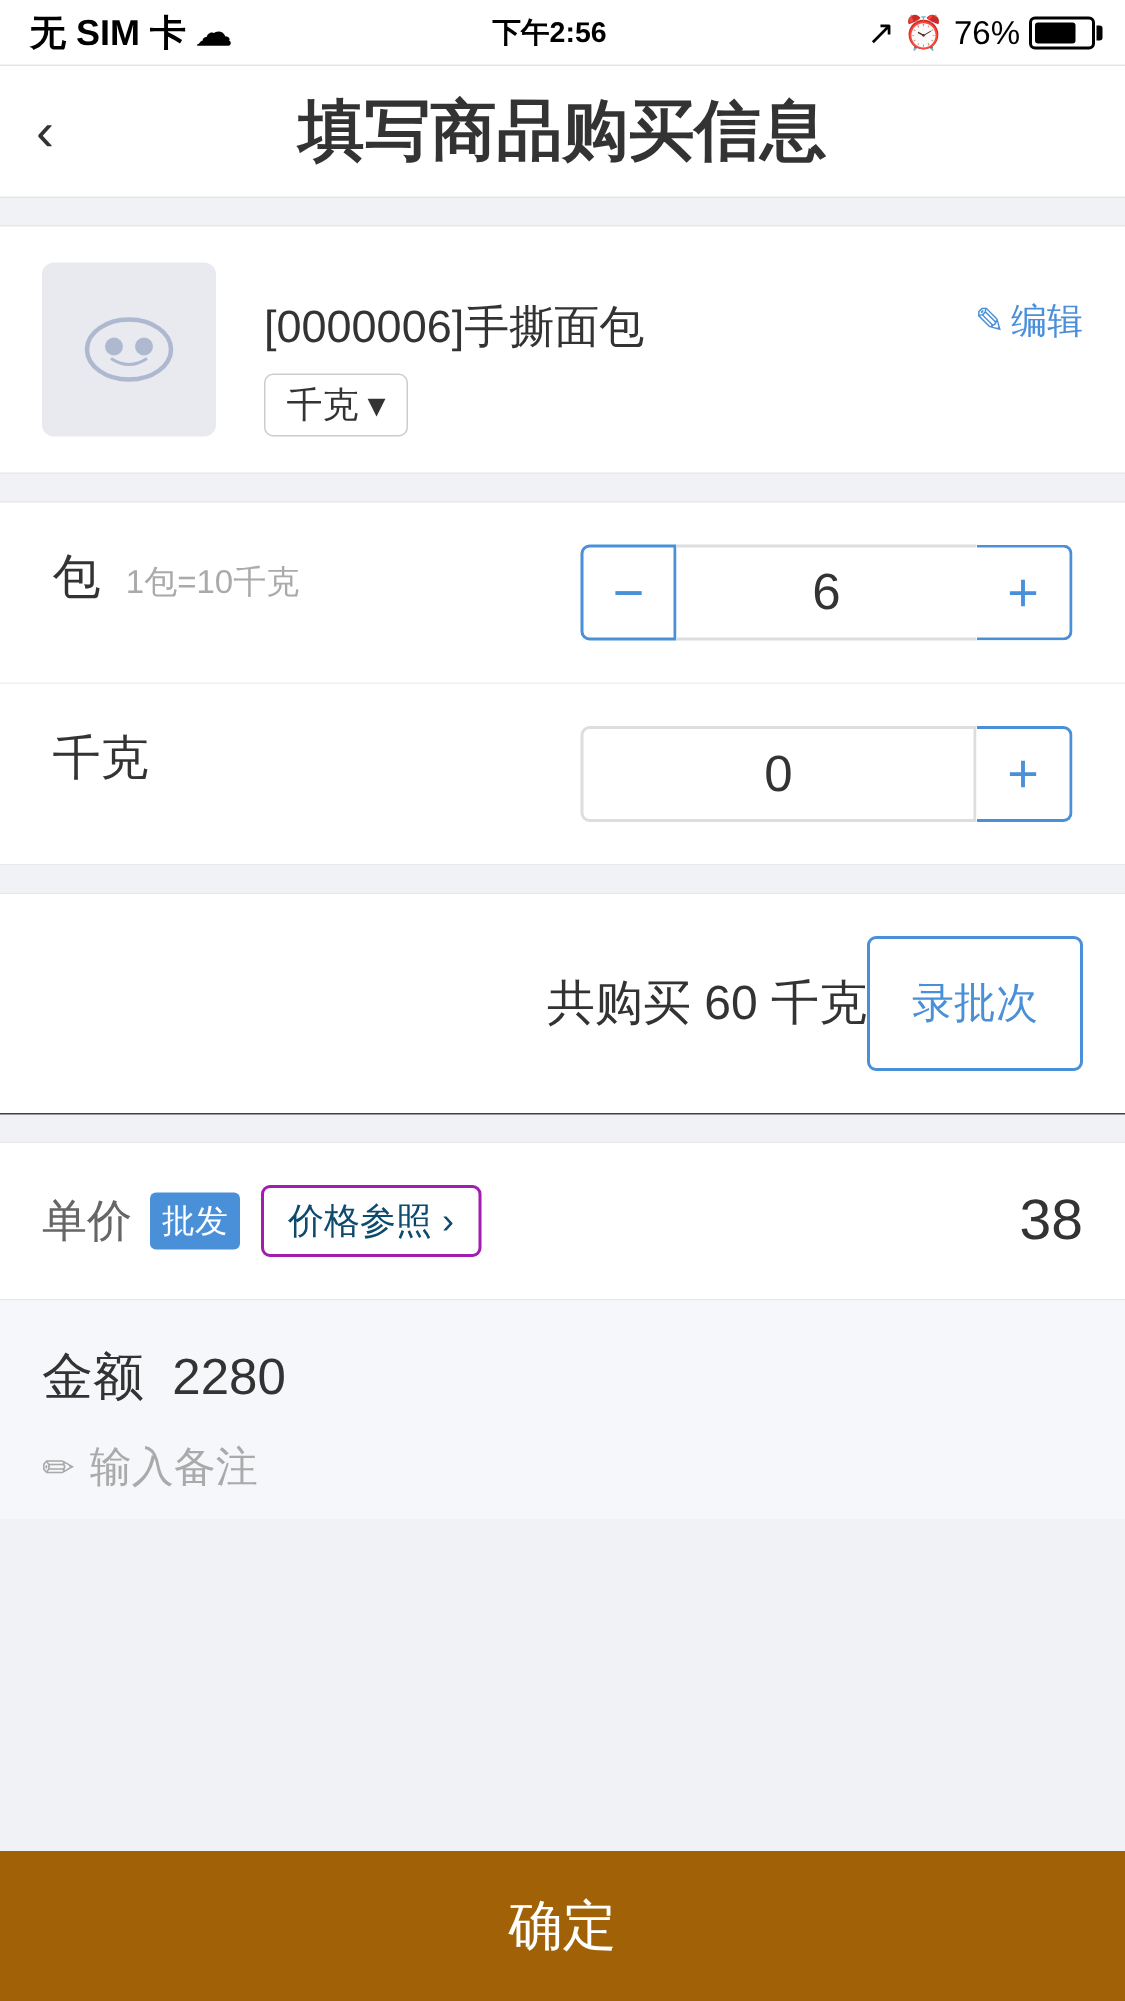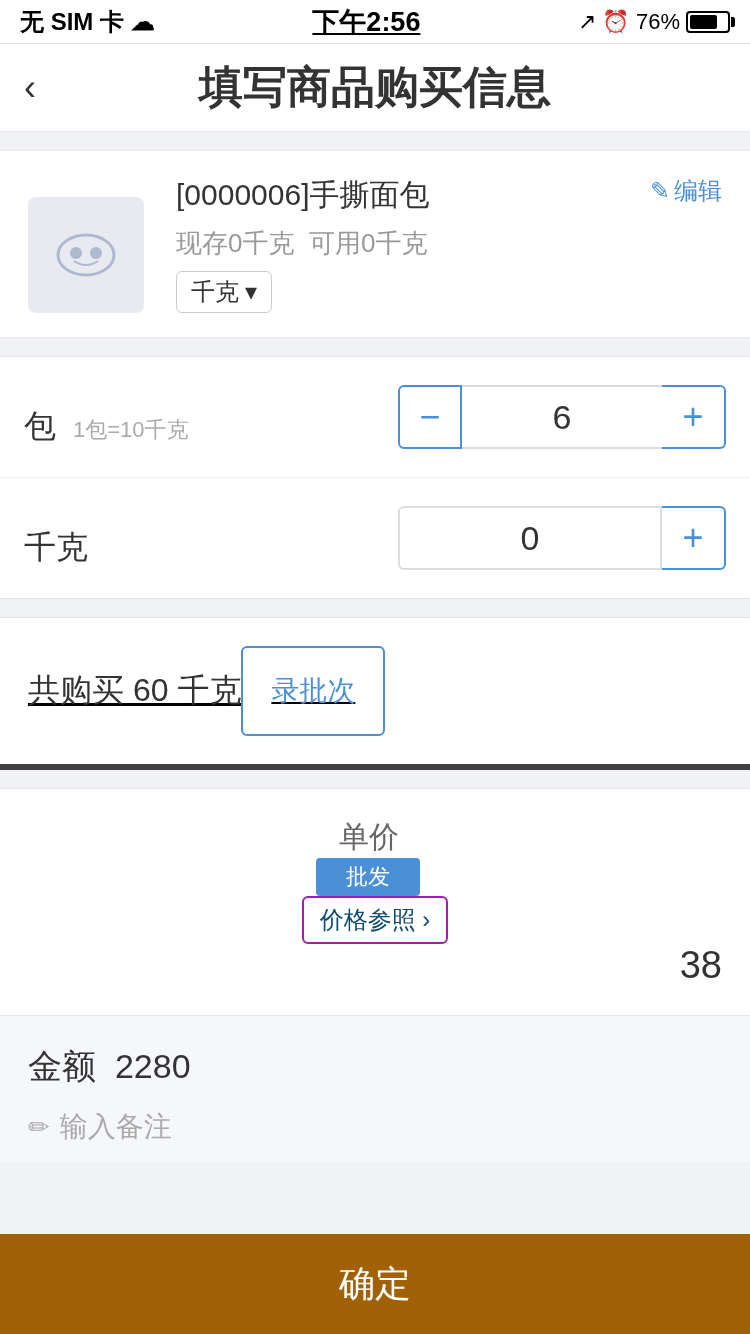--- a/index.html
+++ b/index.html
@@ -21,21 +21,21 @@
       display: flex;
       align-items: center;
       justify-content: space-between;
       padding: 0 20px;
       font-size: 26px;
       font-weight: 500;
       color: #000;
       border-bottom: 1px solid #e5e5e5;
     }
     .status-left { display: flex; align-items: center; gap: 8px; font-size: 24px; font-weight: bold; }
-    .status-center { font-size: 27px; font-weight: 600; text-decoration: underline; }
+    .status-center { font-size: 19px; font-weight: 600; }
     .status-right { display: flex; align-items: center; gap: 6px; font-size: 22px; }
     .battery {
       width: 44px; height: 22px; border: 2px solid #000; border-radius: 4px; position: relative;
       display: flex; align-items: center; padding: 2px;
     }
     .battery::after {
       content: ''; position: absolute; right: -7px; top: 50%; transform: translateY(-50%);
       width: 4px; height: 10px; background: #000; border-radius: 0 2px 2px 0;
     }
     .battery-fill { width: 76%; height: 100%; background: #000; border-radius: 2px; }
@@ -113,22 +113,22 @@
 
     
     .form-section {
       background: #fff;
       margin-top: 18px;
       border-top: 1px solid #e8e8e8;
       border-bottom: 1px solid #e8e8e8;
     }
     .form-row {
       display: flex;
-      align-items: flex-end;
-      padding: 28px 24px;
+      align-items: flex-start;
+      padding: 28px 35px;
       border-bottom: 1px solid #f0f0f0;
     }
     .form-row:last-child { border-bottom: none; }
     .form-label {
       font-size: 32px;
       color: #333;
       flex: 1;
     }
     .form-label-sub {
       font-size: 22px;
@@ -184,24 +184,23 @@
       border-radius: 6px 0 0 6px;
     }
 
     
     .summary-section {
       background: #fff;
       margin-top: 18px;
       padding: 28px 28px;
       display: flex;
       align-items: center;
-      justify-content: flex-start;
+      justify-content: flex-end;
       border-top: 1px solid #e8e8e8;
-      border-bottom: 6px solid #404040;
-      text-decoration: underline;
+      border-bottom: 1px solid #404040;
     }
     .summary-text { font-size: 32px; color: #333; }
     .batch-btn {
       border: 2px solid #4a90d9;
       border-radius: 6px;
       padding: 24px 28px;
       font-size: 28px;
       color: #4a90d9;
       background: #fff;
       cursor: pointer;
@@ -209,28 +208,27 @@
 
     
     .price-section {
       background: #fff;
       margin-top: 18px;
       padding: 28px 28px;
       display: flex;
       align-items: center;
       border-top: 1px solid #e8e8e8;
       border-bottom: 1px solid #e8e8e8;
-      flex-direction: column;
     }
     .price-label { font-size: 30px; color: #666; margin-right: 12px; }
     .price-tag {
       background: #4a90d9;
       color: #fff;
       border-radius: 4px;
-      padding: 4px 30px;
+      padding: 4px 8px;
       font-size: 22px;
       margin-right: 14px;
     }
     .price-ref-btn {
       border: 2px solid #a21caf;
       border-radius: 6px;
       padding: 6px 16px;
       font-size: 24px;
       color: #0c4a6e;
       background: #fff;
@@ -320,23 +318,20 @@
   <div class="product-info">
     <div style="display:flex; justify-content:space-between; align-items:flex-start;">
       <div class="product-name">
         <span>[0000006]</span><span>手撕面包</span>
       </div>
       <div class="edit-btn">
         <span>✎</span>
         <span>编辑</span>
       </div>
     </div>
-    <div class="product-stock">
-      <span>现存0千克</span>&nbsp;&nbsp;<span>可用0千克</span>
-    </div>
     <div class="product-unit">
       <div class="unit-selector">
         <span>千克</span>
         <span>▾</span>
       </div>
     </div>
   </div>
 </div>
 
 <div class="form-section">

